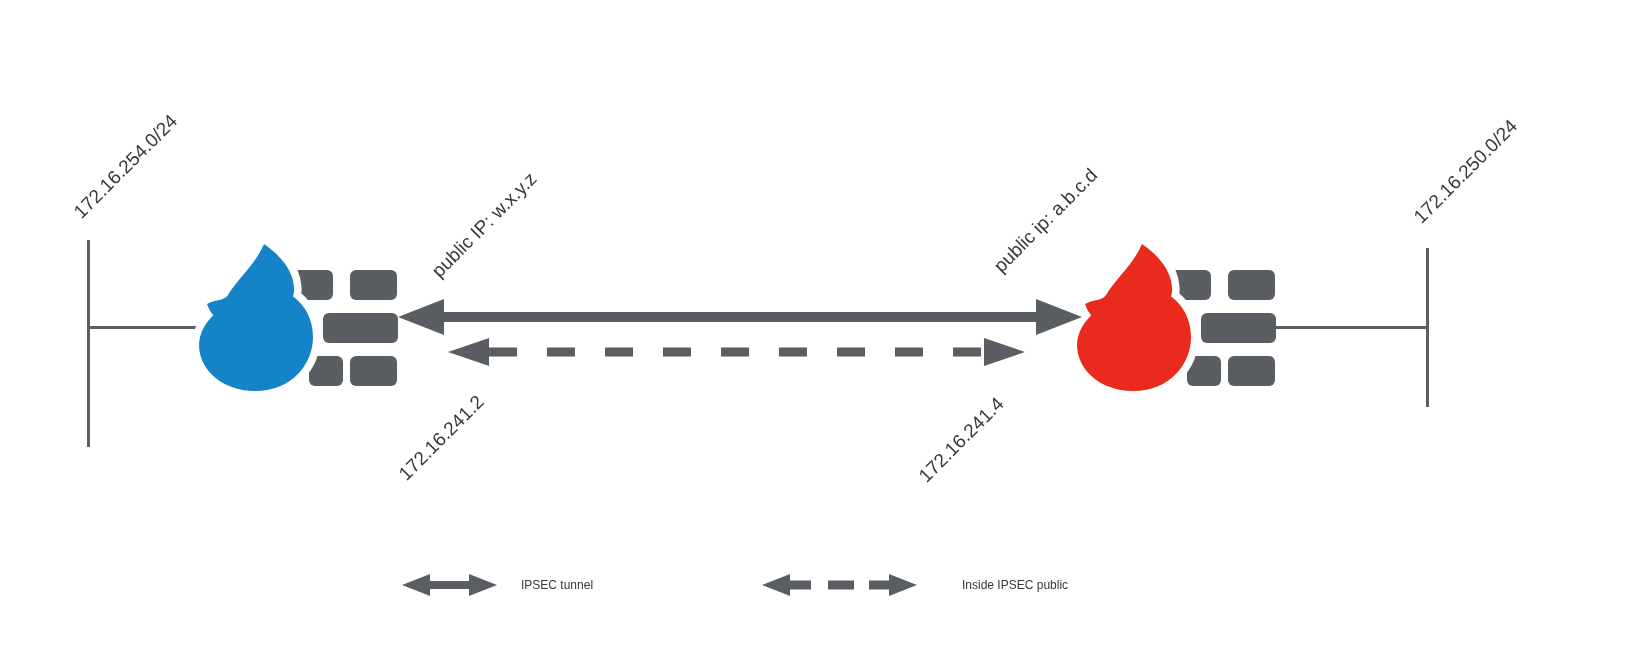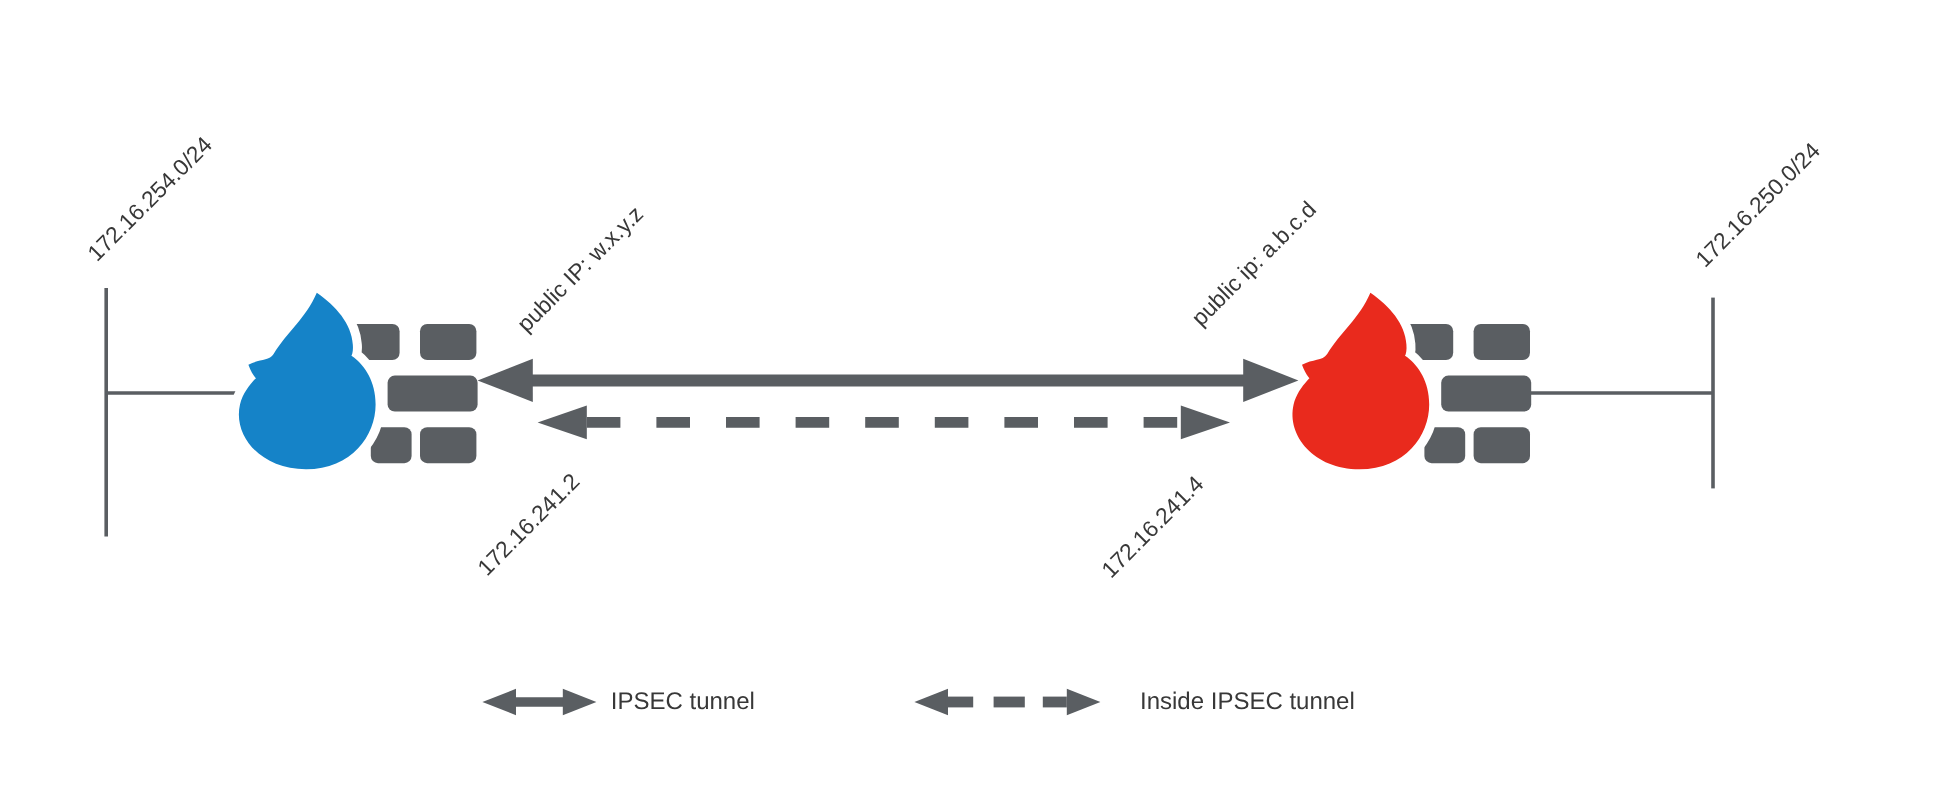--- a/index.html
+++ b/index.html
@@ -25,23 +25,24 @@
     font-size:19px;
     line-height:22px;
     height:22px;
     color:var(--label-text);
     transform:rotate(-45deg);
     transform-origin:left bottom;
   }
   .legend-label{
     position:absolute;
     white-space:nowrap;
-    font-size:20px;
+    font-size:12px;
     line-height:22px;
     color:var(--label-text);
+    margin-left:12px;
   }
   .fw-icon{position:absolute;overflow:visible;}
 </style>
 </head>
 <body>
 
 <div class="canvas">
 
   <svg class="layer" viewBox="0 0 1631 661">
     <line x1="88.5" y1="240" x2="88.5" y2="447" stroke="var(--line-gray)" stroke-width="3"></line>
@@ -107,15 +108,15 @@
   <div class="rot-label" style="left:410px;top:463px;">172.16.241.2</div>
 
   <div class="rot-label" style="left:1005px;top:255px;">public ip: a.b.c.d</div>
 
   <div class="rot-label" style="left:930px;top:465px;">172.16.241.4</div>
 
   <div class="rot-label" style="left:1425px;top:206px;">172.16.250.0/24</div>
 
   <div class="legend-label" style="left:509px;top:574px;">IPSEC tunnel</div>
 
-  <div class="legend-label" style="left:950px;top:574px;">Inside IPSEC tunnel</div>
+  <div class="legend-label" style="left:950px;top:574px;">Inside IPSEC public</div>
 
 </div>
 
 </body></html>

